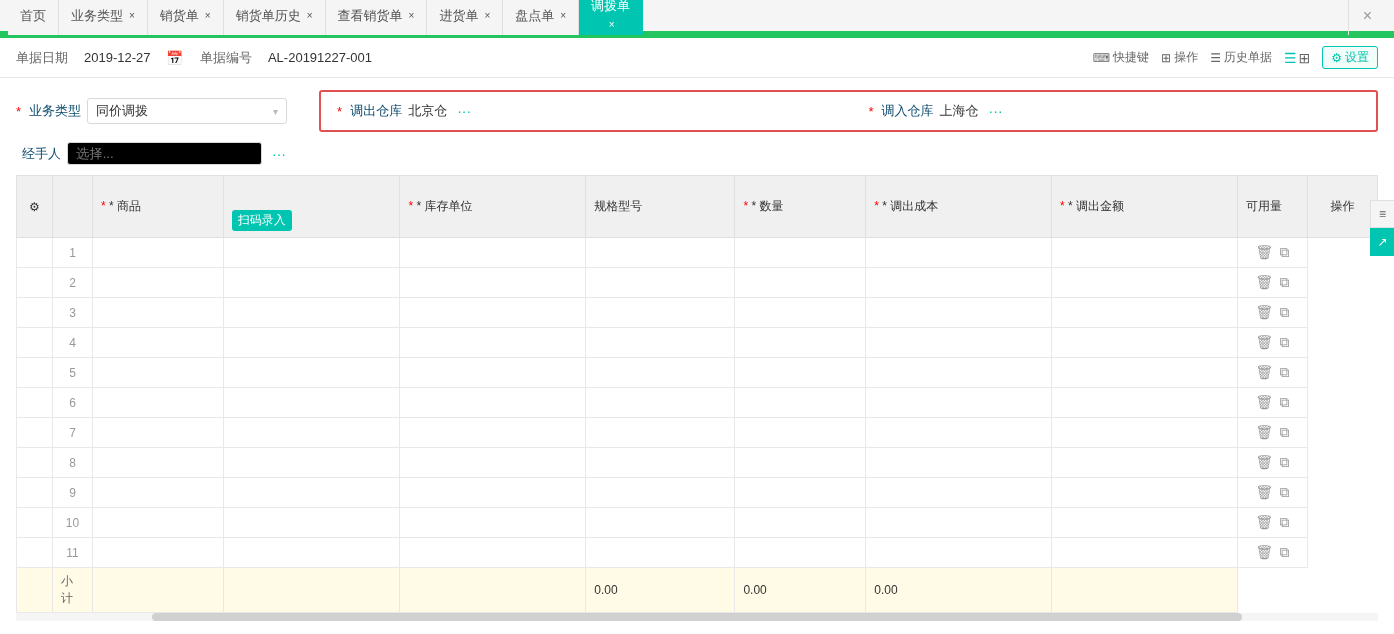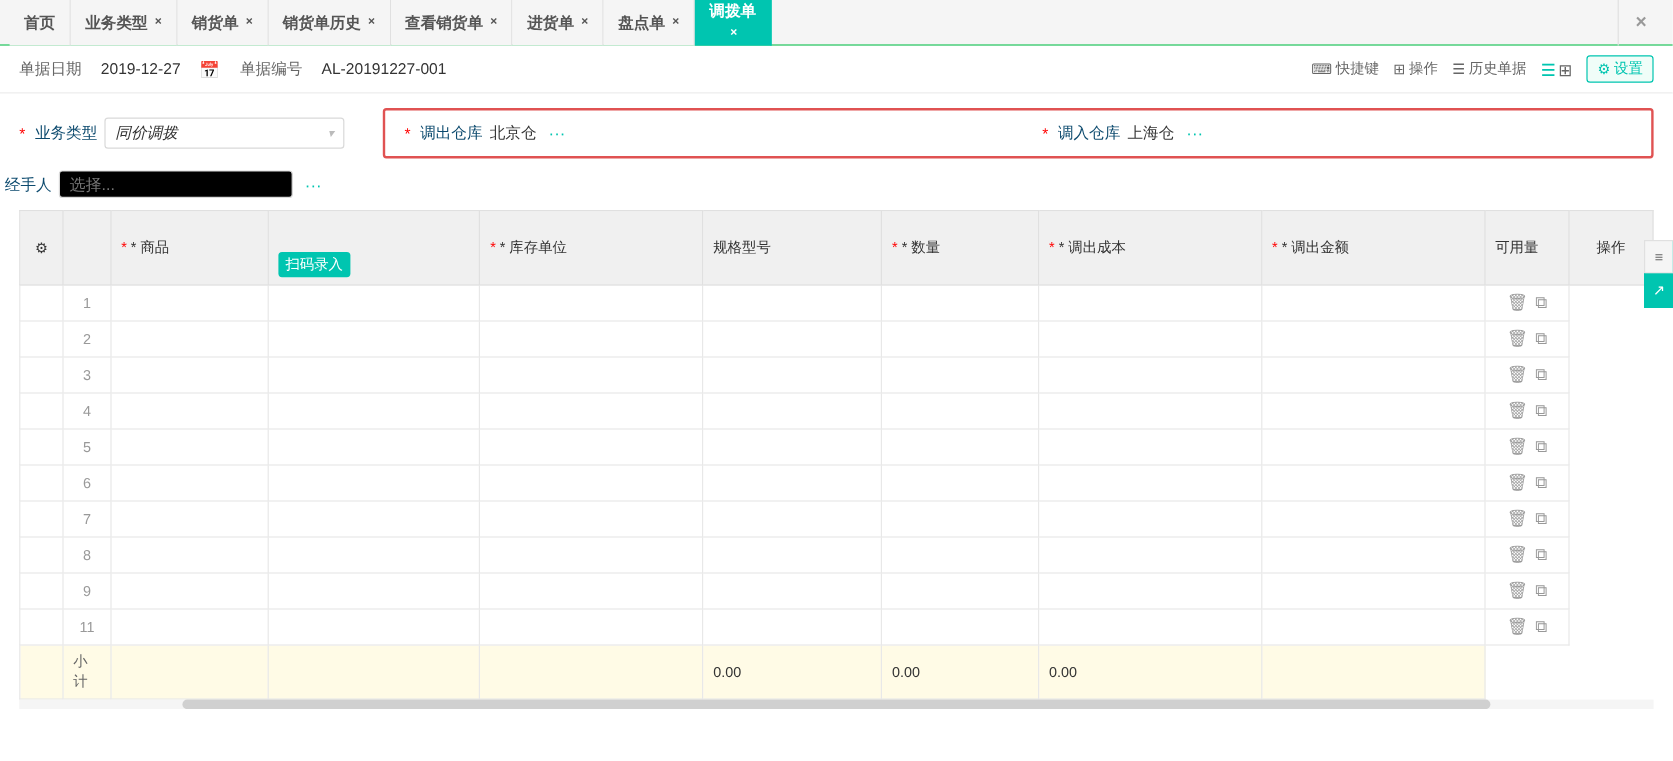--- a/index.html
+++ b/index.html
@@ -1,26 +1,25 @@
 <!DOCTYPE html>
 <html><head>
   <meta charset="utf-8">
   <style>
     * { box-sizing: border-box; margin: 0; padding: 0; }
     body { font-family: 'Microsoft YaHei', Arial, sans-serif; font-size: 13px; color: #333; background: #fff; overflow: hidden; }
 
     
     .tab-bar {
       display: flex; align-items: center;
-      border-bottom: 1px solid #22c55e;
+      border-bottom: 7px solid #22c55e;
       background: #f5f5f5;
       height: 38px;
       padding: 0 8px;
       position: relative;
-      font-weight: bold;
     }
     .tab {
       display: flex; align-items: center; gap: 4px;
       padding: 0 12px; height: 38px; cursor: pointer;
       font-size: 13px; color: #555;
       border-right: 1px solid #e0e0e0;
       white-space: nowrap;
       background: #f5f5f5;
     }
     .tab.active {
@@ -84,21 +83,21 @@
       border: 2px solid #e05252;
       border-radius: 3px;
       padding: 10px 16px;
       display: flex; align-items: center; gap: 40px;
       flex: 1;
       margin-left: 16px;
     }
     .warehouse-field { display: flex; align-items: center; gap: 6px; flex: 1; }
 
     
-    .second-row { display: flex; align-items: flex-start; gap: 8px; padding: 0 16px 10px 4px; }
+    .second-row { display: flex; align-items: flex-start; gap: 8px; padding: 0 16px 10px 22px; }
     .person-field { display: flex; align-items: center; gap: 6px; }
     .person-input {
       border: 1px solid #d9d9d9; border-radius: 3px;
       padding: 3px 8px; min-width: 160px; color: #bbb;
       background: #000000; cursor: pointer;
     }
 
     
     .table-wrap {
       padding: 0 16px;
@@ -230,21 +229,21 @@
     </div>
   </div>
 </div>
 
 <div class="form-area">
   <div class="form-row">
 
     <div class="field-group">
       <span class="required-star">*</span>
       <span class="field-label">业务类型</span>
-      <div class="field-input" style="min-width:200px;font-style:italic;">
+      <div class="field-input" style="min-width:200px;">
         <span class="value">同价调拨</span>
         <span class="dropdown-arrow">▾</span>
       </div>
     </div>
 
     <div class="highlight-box">
 
       <div class="warehouse-field">
         <span class="required-star">*</span>
         <span class="field-label">调出仓库</span>
@@ -435,20 +434,37 @@
           <td class="col-actions">
             <div class="action-icons">
               <span class="icon-delete">🗑</span>
               <span class="icon-copy">⧉</span>
             </div>
           </td>
         </tr>
       <tr>
           <td class="gear-col"></td>
           <td class="row-num">9</td>
+          <td></td>
+          <td></td>
+          <td></td>
+          <td></td>
+          <td></td>
+          <td></td>
+          <td></td>
+          <td class="col-actions">
+            <div class="action-icons">
+              <span class="icon-delete">🗑</span>
+              <span class="icon-copy">⧉</span>
+            </div>
+          </td>
+        </tr>
+      <tr>
+          <td class="gear-col"></td>
+          <td class="row-num">10</td>
           <td></td>
           <td></td>
           <td></td>
           <td></td>
           <td></td>
           <td></td>
           <td></td>
           <td class="col-actions">
             <div class="action-icons">
               <span class="icon-delete">🗑</span>

